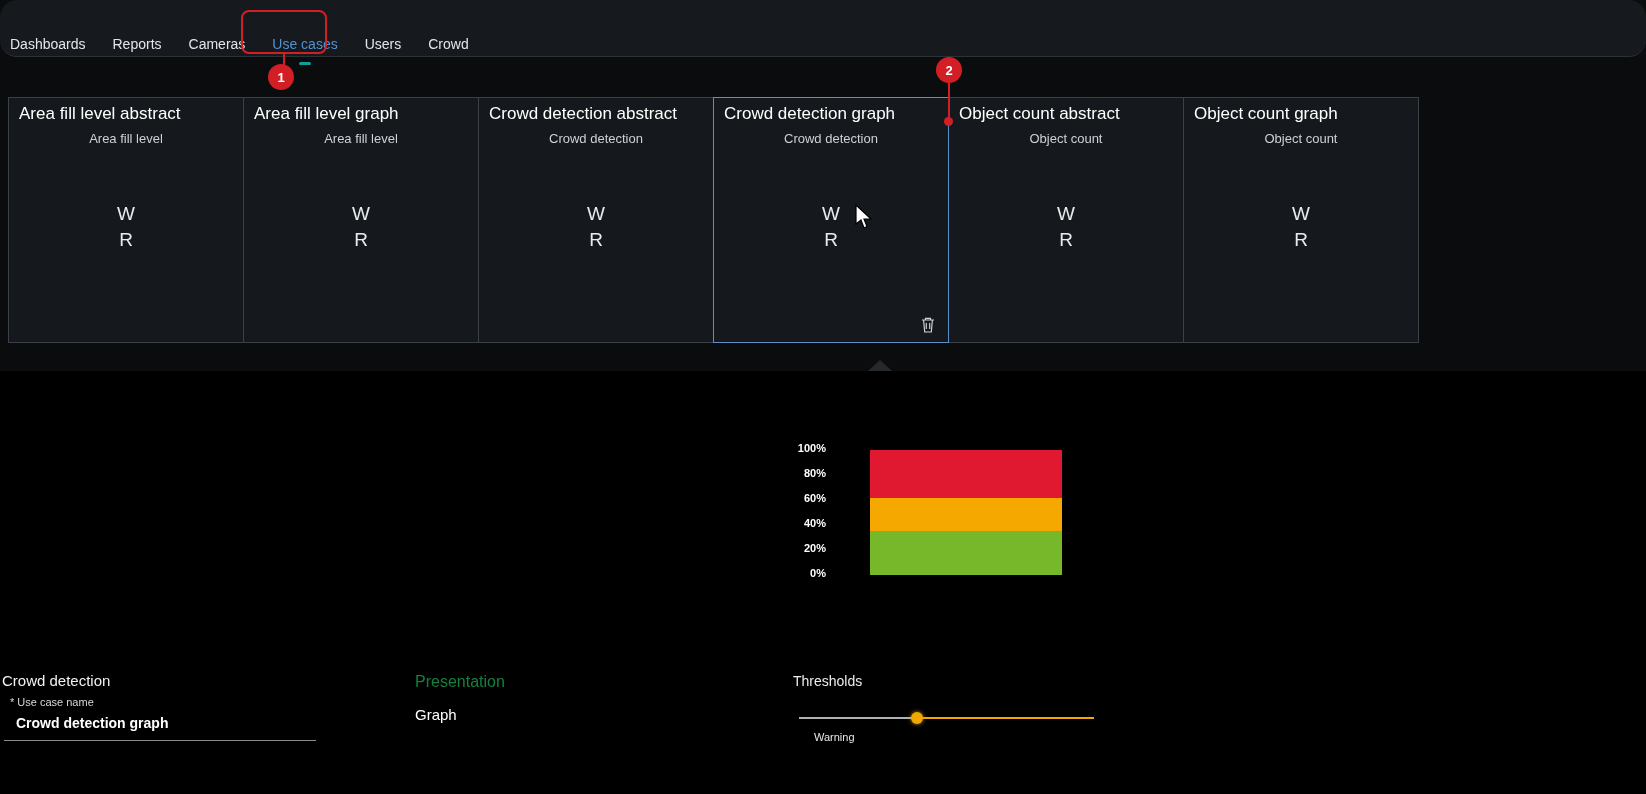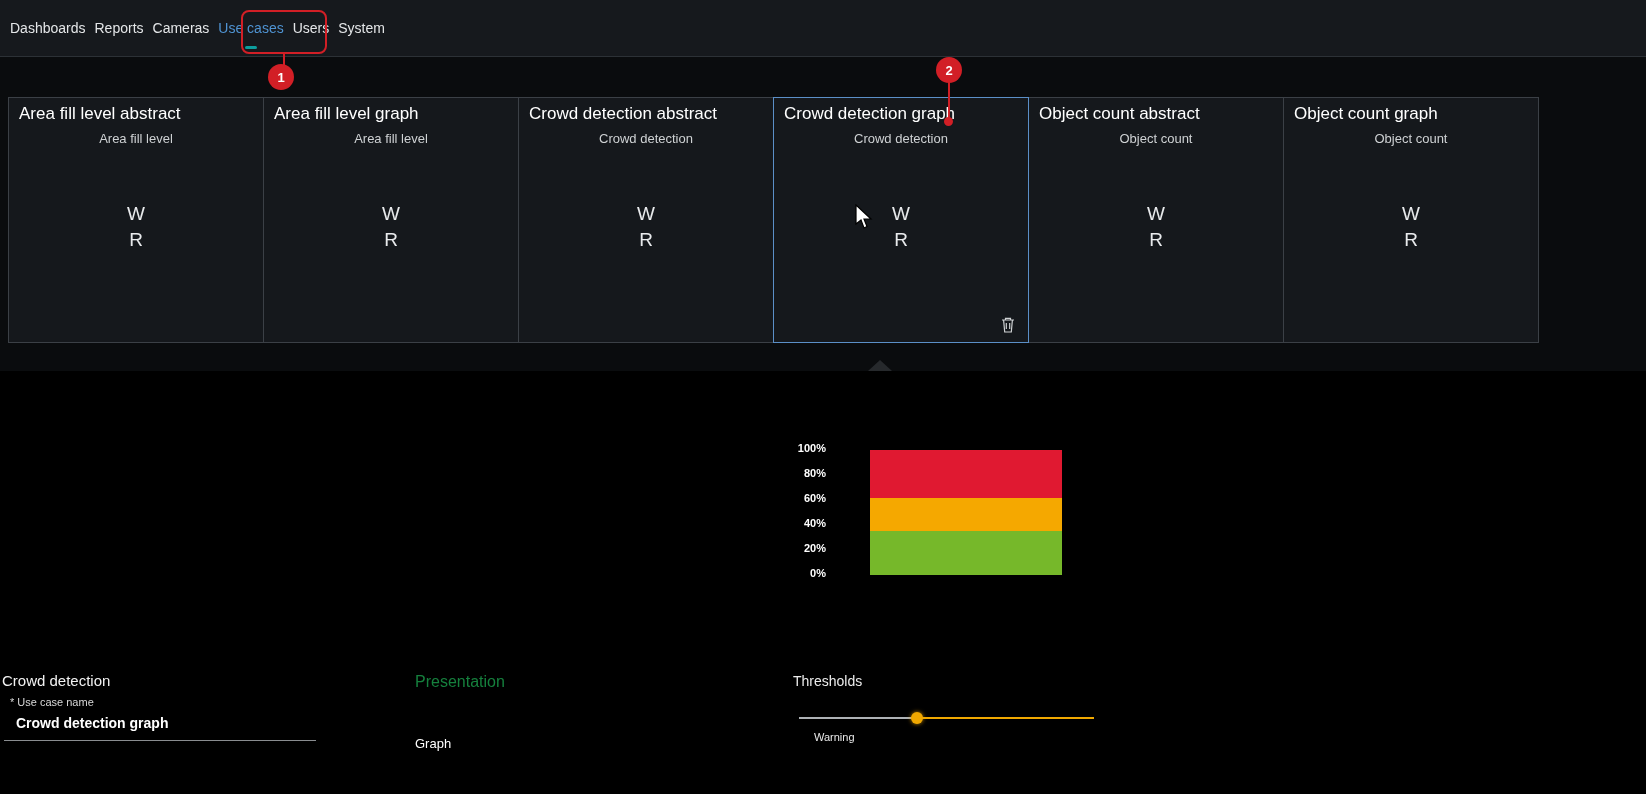--- a/index.html
+++ b/index.html
@@ -11,33 +11,33 @@
     color:#fff;
     position:relative;
     overflow:hidden;
   }
   .upper-bg { position:absolute; top:0; left:0; width:1646px; height:371px; background:#0a0c0e; }
 
   
   .topbar {
     position:absolute; top:0; left:0; width:1646px; height:57px;
     background:#16191d; border-bottom:1px solid #2c3136;
-    display:flex; align-items:center; padding-left:10px; gap:9px;
+    display:flex; align-items:flex-end; padding-left:10px; gap:27px;border-radius:17px;
   }
   .nav-item { font-size:14px; color:#e4e6e8; cursor:pointer; position:relative; padding:4px 0; white-space:nowrap; }
   .nav-item.active { color:#4f93d2; }
   .tab-indicator {
     position:absolute; left:50%; transform:translateX(-50%); bottom:-9px;
     width:12px; height:3px; background:#0d9e9e; border-radius:2px;
   }
 
   
   .cards-row { position:absolute; top:97px; left:8px; display:flex; }
   .card {
-    width:256px; height:246px; background:#15181c;
+    width:236px; height:246px; background:#15181c;
     border:1px solid #3b4046; margin-left:-1px;
     position:relative; padding:6px 10px;
   }
   .card:first-child { margin-left:0; }
   .card.selected { border:1px solid #5b8fc7; z-index:2; }
   .card-title { font-size:17px; color:#ffffff; }
   .card-sub { font-size:13px; color:#cfd2d4; margin-top:7px;text-align:center; }
   .card-letters { margin-top:55px; text-align:center; font-size:19px; line-height:26px; color:#e8eaec; }
   .trash-btn { position:absolute; right:12px; bottom:8px; cursor:pointer; line-height:0; }
 
@@ -60,21 +60,21 @@
 
   
   .form-title { position:absolute; left:2px; top:672px; font-size:15px; color:#f2f2f2; }
   .name-label { position:absolute; left:10px; top:696px; font-size:11px; color:#d8d8d8; }
   .name-field {
     position:absolute; left:4px; top:710px; width:312px; height:31px;
     border-bottom:1px solid #8a8d90; font-size:14px; font-weight:700;
     color:#fff; padding-left:12px; padding-top:5px; cursor:text;
   }
   .presentation-label { position:absolute; left:415px; top:673px; font-size:16px; color:#15803d; }
-  .presentation-value { position:absolute; left:415px; top:736px; font-size:13px; color:#ffffff; cursor:pointer; }
+  .presentation-value { position:absolute; left:415px; top:706px; font-size:15px; color:#ffffff; cursor:pointer; }
   .thresholds-label { position:absolute; left:793px; top:673px; font-size:14px; color:#ececec; }
 
   .slider { position:absolute; left:799px; top:710px; width:295px; height:16px; cursor:pointer; }
   .slider-track { position:absolute; top:7px; left:0; width:100%; height:2px; background:#f0a800; }
   .slider-left { position:absolute; top:7px; left:0; height:2px; background:#aeb2b5; }
   .slider-thumb {
     position:absolute; top:2px; width:12px; height:12px; border-radius:50%;
     background:#f0a800; margin-left:-6px; box-shadow:0 0 4px rgba(240,168,0,.8);
   }
   .warning-label { position:absolute; left:798px; top:731px; font-size:11px; color:#e8e8e8;margin-left:16px; }
@@ -105,21 +105,21 @@
 
 <div class="topbar">
   <div class="nav-item">Dashboards</div>
   <div class="nav-item">Reports</div>
   <div class="nav-item">Cameras</div>
   <div class="nav-item active">
     <span>Use cases</span>
     <span class="tab-indicator"></span>
   </div>
   <div class="nav-item">Users</div>
-  <div class="nav-item">System</div>
+  <div class="nav-item">Crowd</div>
 </div>
 
 <div class="cards-row">
 
   <div class="card">
     <div class="card-title">Area fill level abstract</div>
     <div class="card-sub">Area fill level</div>
     <div class="card-letters">
       <div>W</div>
         <div>R</div>

